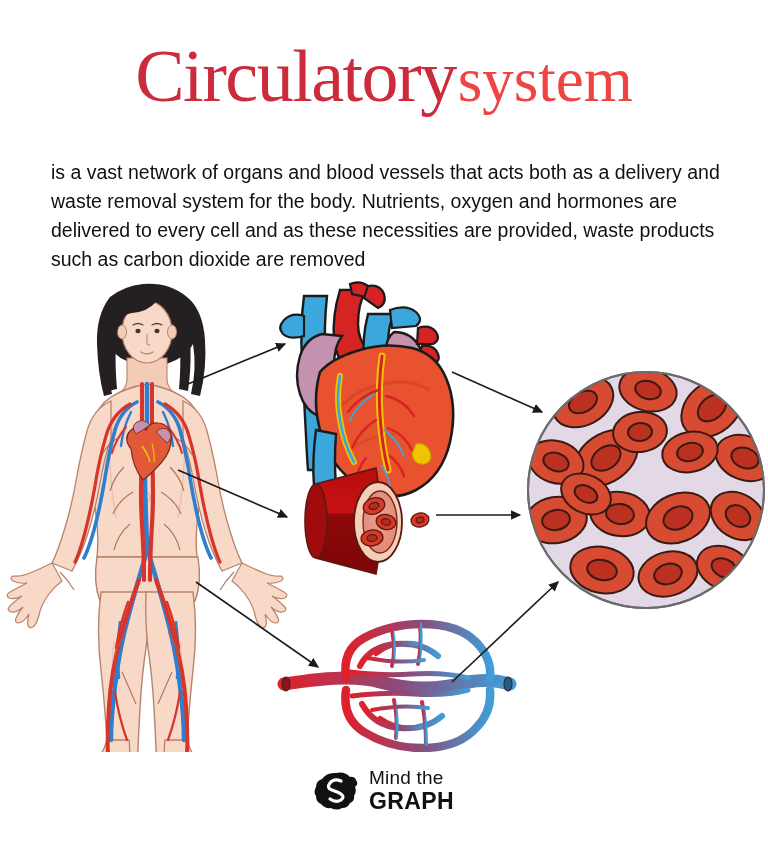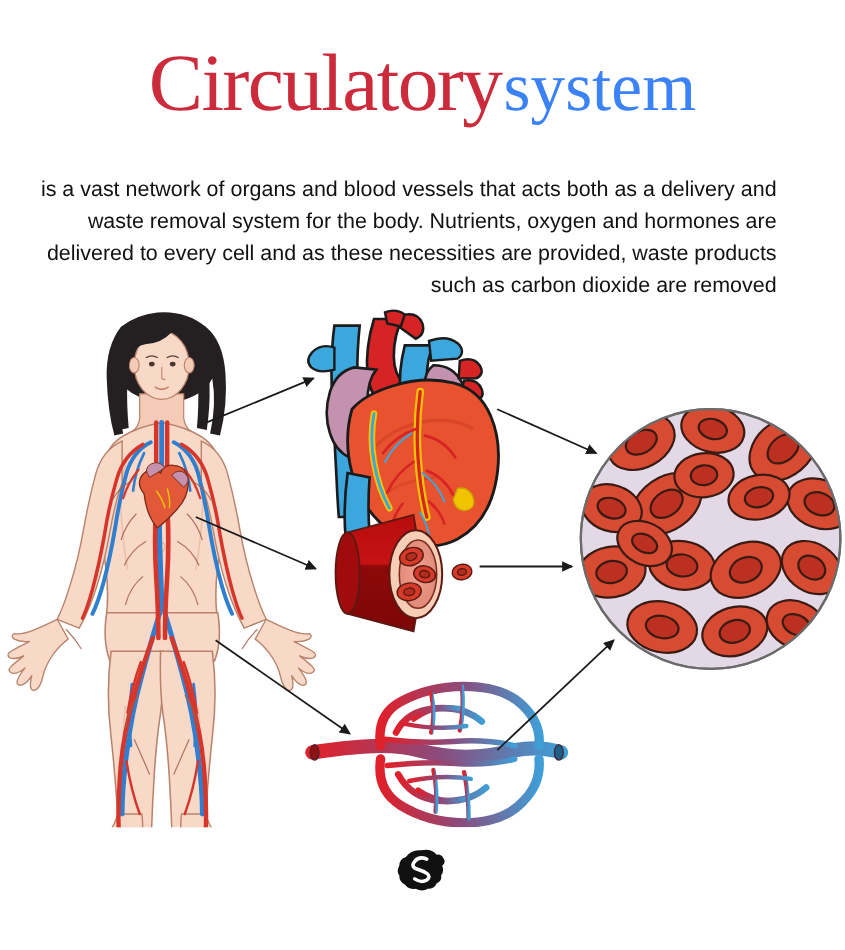--- a/index.html
+++ b/index.html
@@ -28,36 +28,36 @@
     font-weight: normal;
     font-size: 74px;
     letter-spacing: -1.5px;
     color: #cc2b3c;
     vertical-align: baseline;
   }
   #title-secondary {
     font-family: "Liberation Serif", serif;
     font-weight: normal;
     font-size: 63px;
-    color: #3b82f6;
+    color: #ef4444;
     vertical-align: baseline;
     margin-left: 2px;
   }
 
   
   #intro-paragraph {
     position: absolute;
-    left: 30px;
+    left: 51px;
     top: 138px;
     width: 676px;
     font-family: "Liberation Sans", sans-serif;
     font-size: 19.5px;
     line-height: 29px;
     color: #111111;
-    text-align: right;
+    text-align: left;
   }
 
   
   #illustration {
     position: absolute;
     left: 0;
     top: 262px;
     width: 768px;
     height: 490px;
   }
@@ -393,13 +393,17 @@
 </div>
 
 <div id="logo-block">
   <svg width="46" height="40" viewBox="0 0 46 40">
     <path d="M22 3 q9 -2 14 4 q4 -1 6 3 q3 4 -1 7 q2 5 -1 9 q1 5 -4 7 q-2 5 -8 5 q-5 3 -11 0 q-6 1 -10 -4 q-5 -2 -5 -8 q-3 -4 0 -9 q0 -6 6 -8 q5 -7 14 -6 z" fill="#111111"></path>
     <path d="M27 11 q-7 -3 -11 2 q-4 5 2 7 q6 2 9 4 q4 3 0 6 q-5 3 -11 -1" fill="none" stroke="#ffffff" stroke-width="3.2" stroke-linecap="round"></path>
     <circle cx="13" cy="34" r="2.4" fill="#111111"></circle>
     <circle cx="19" cy="37" r="1.5" fill="#111111"></circle>
     <circle cx="6" cy="27" r="1.8" fill="#111111"></circle>
   </svg>
+  <div id="logo-wordmark">
+    <span id="logo-line-1">Mind the</span>
+    <span id="logo-line-2">GRAPH</span>
+  </div>
 </div>
 
 </body></html>

